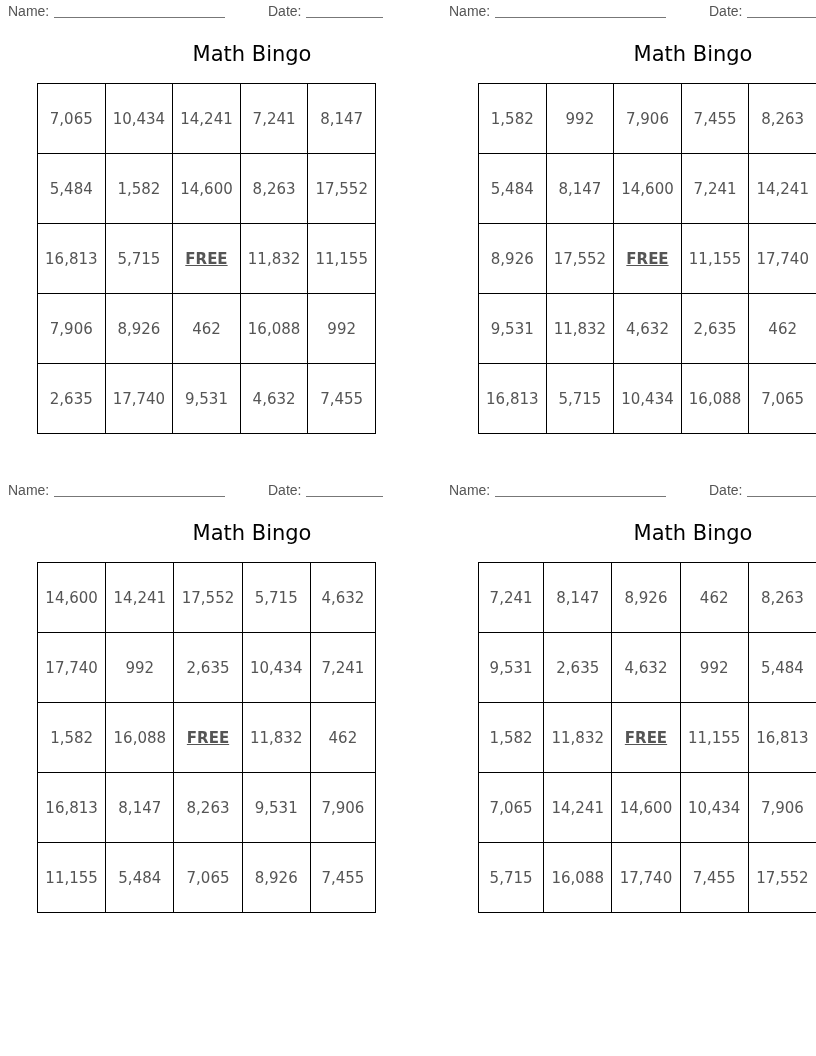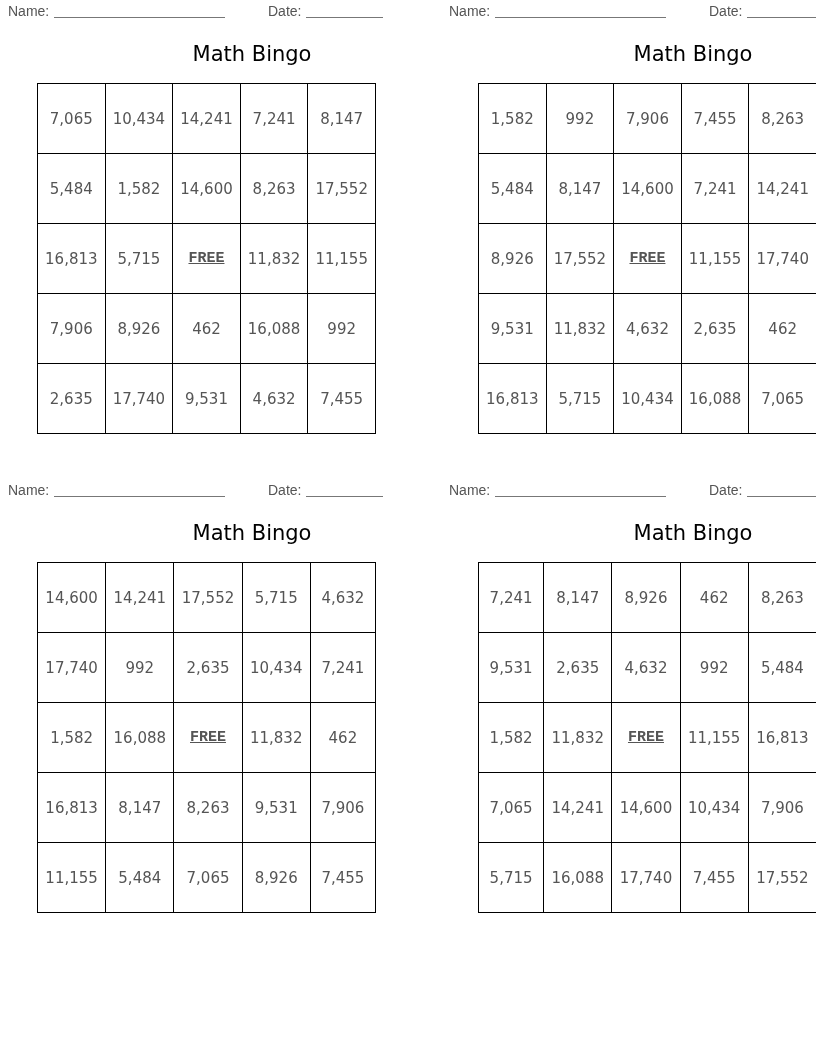--- a/index.html
+++ b/index.html
@@ -19,21 +19,21 @@
   }
   table.grid {
     position: absolute; top: 83px; left: 0;
     border-collapse: collapse; table-layout: fixed; margin-left: 37px;
   }
   table.grid td {
     width: 74px; height: 69px; border: 1px solid #000000;
     text-align: center; vertical-align: middle; padding: 0;
     font-family: "DejaVu Sans", sans-serif; font-size: 15px; color: #555555;
   }
-  table.grid td.free { text-decoration: underline; font-weight: bold; font-family: Liberation Mono, monospace; }
+  table.grid td.free { text-decoration: underline; font-weight: bold; }
 </style>
 </head>
 <body>
 
 <div id="sheet">
     <div class="card" style="left: 0px; top: 0px;">
       <div class="header-line">
         <span class="name-label">Name:</span>
         <span class="name-blank"></span>
         <span class="date-label">Date:</span>

